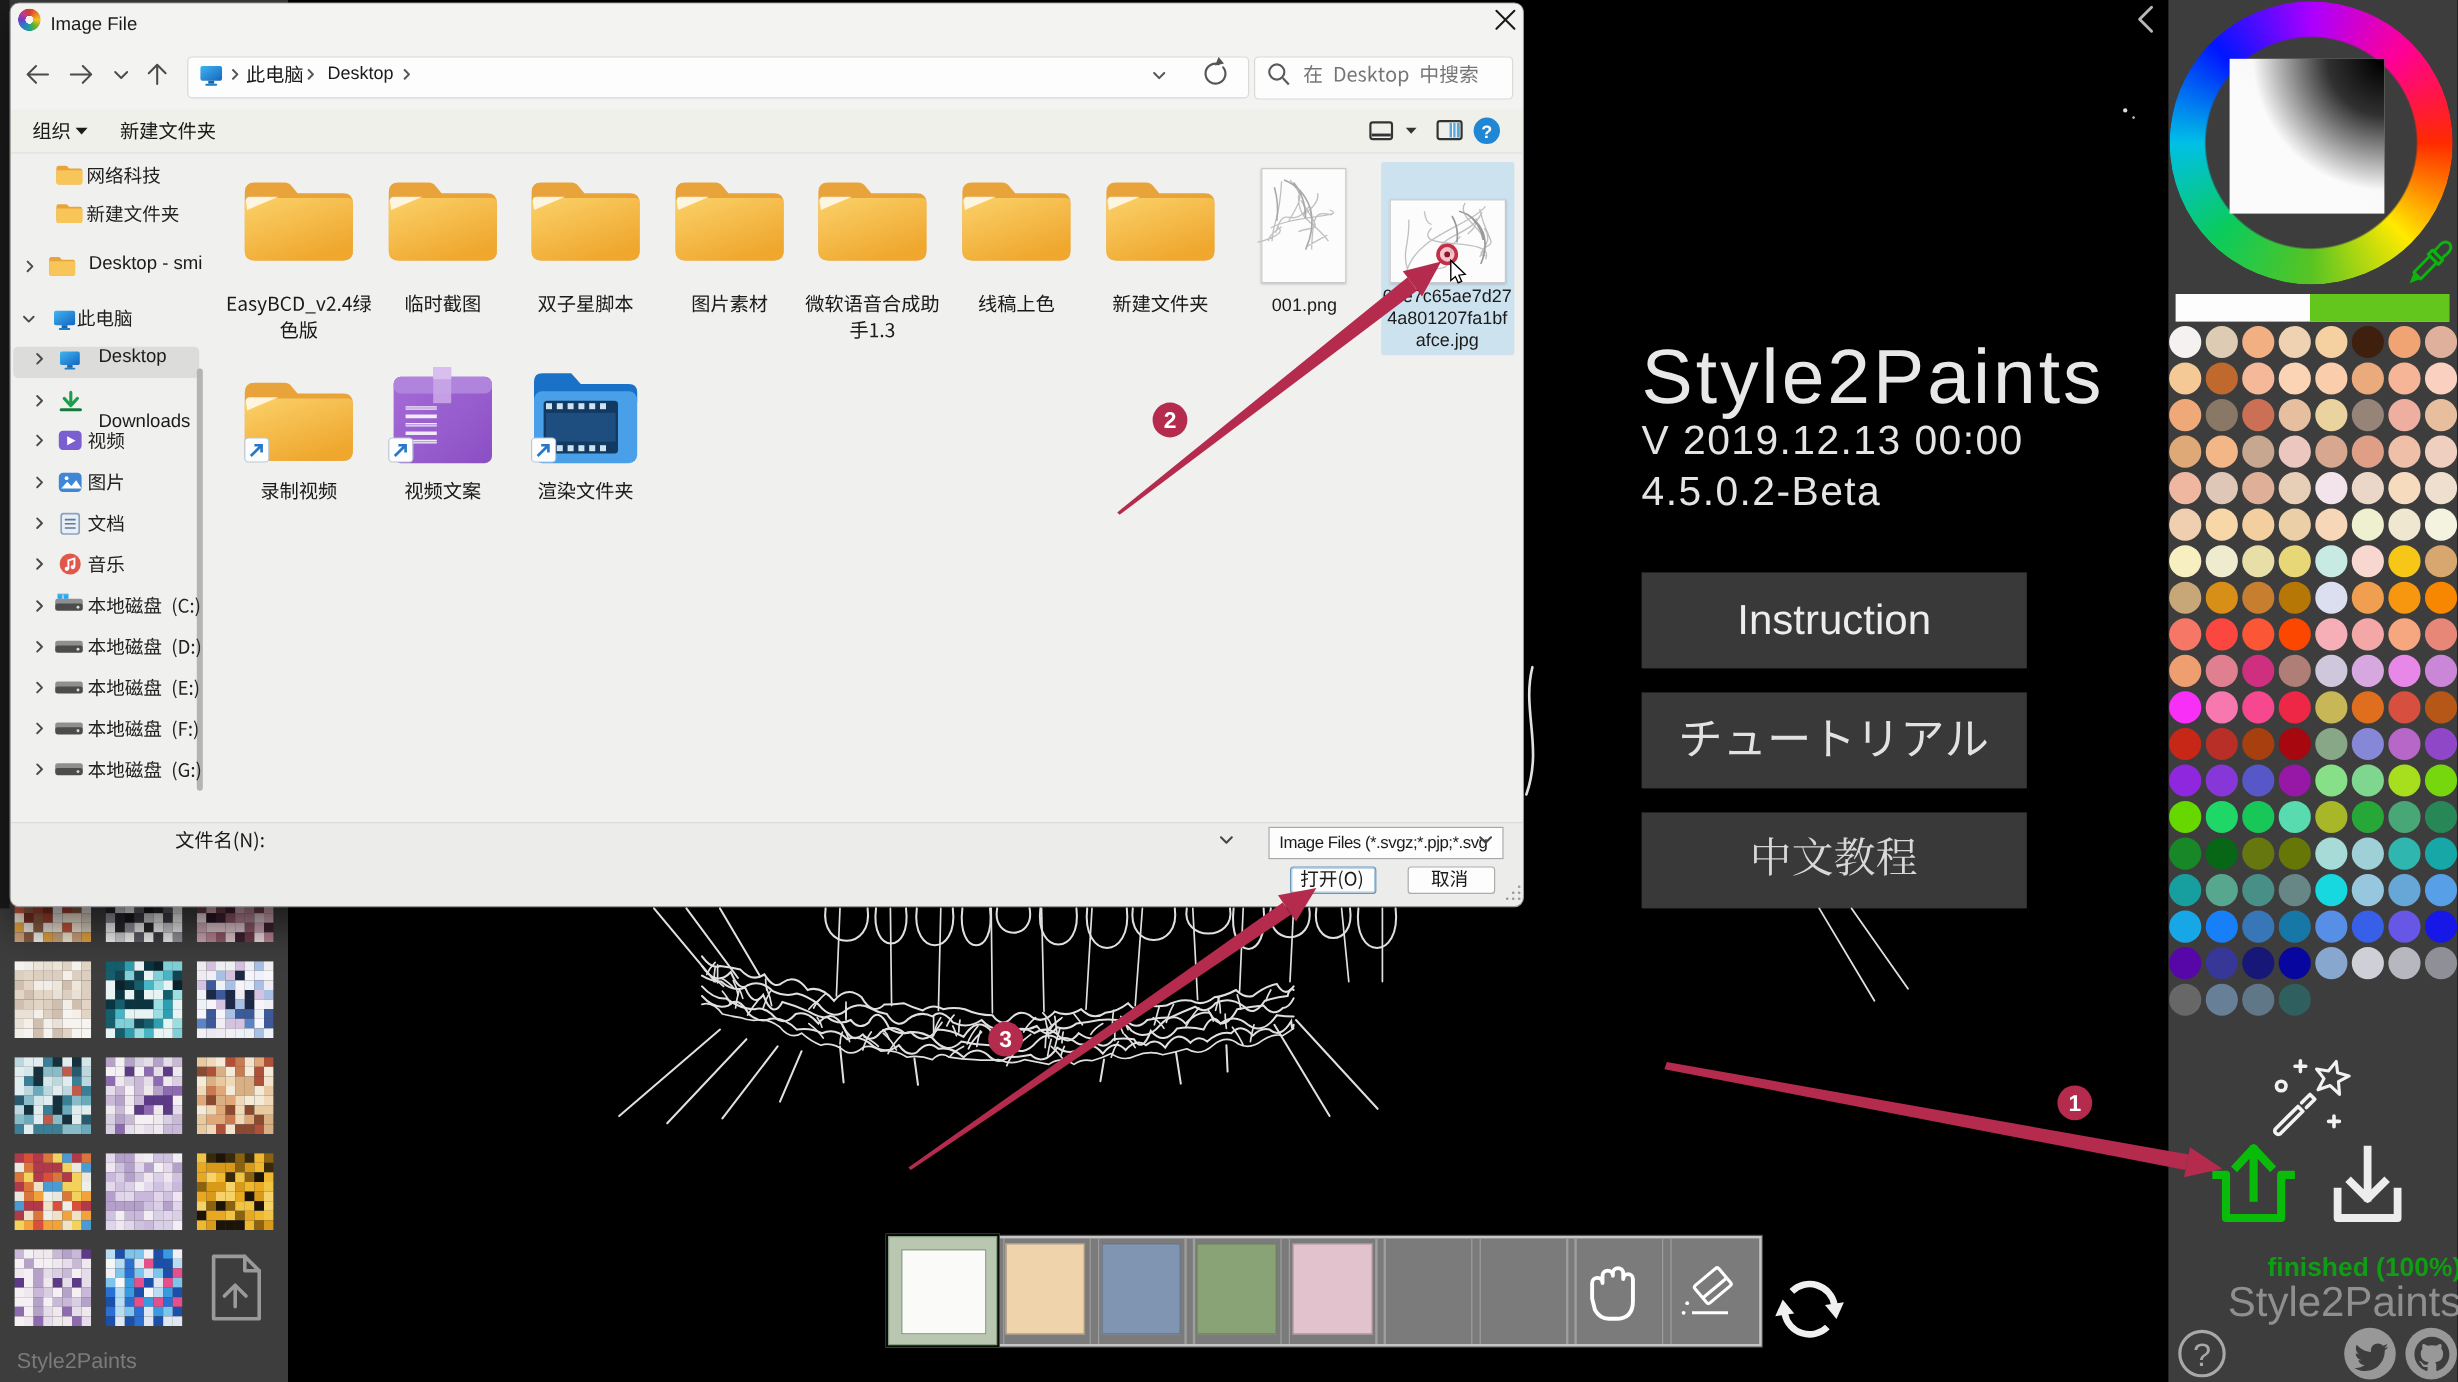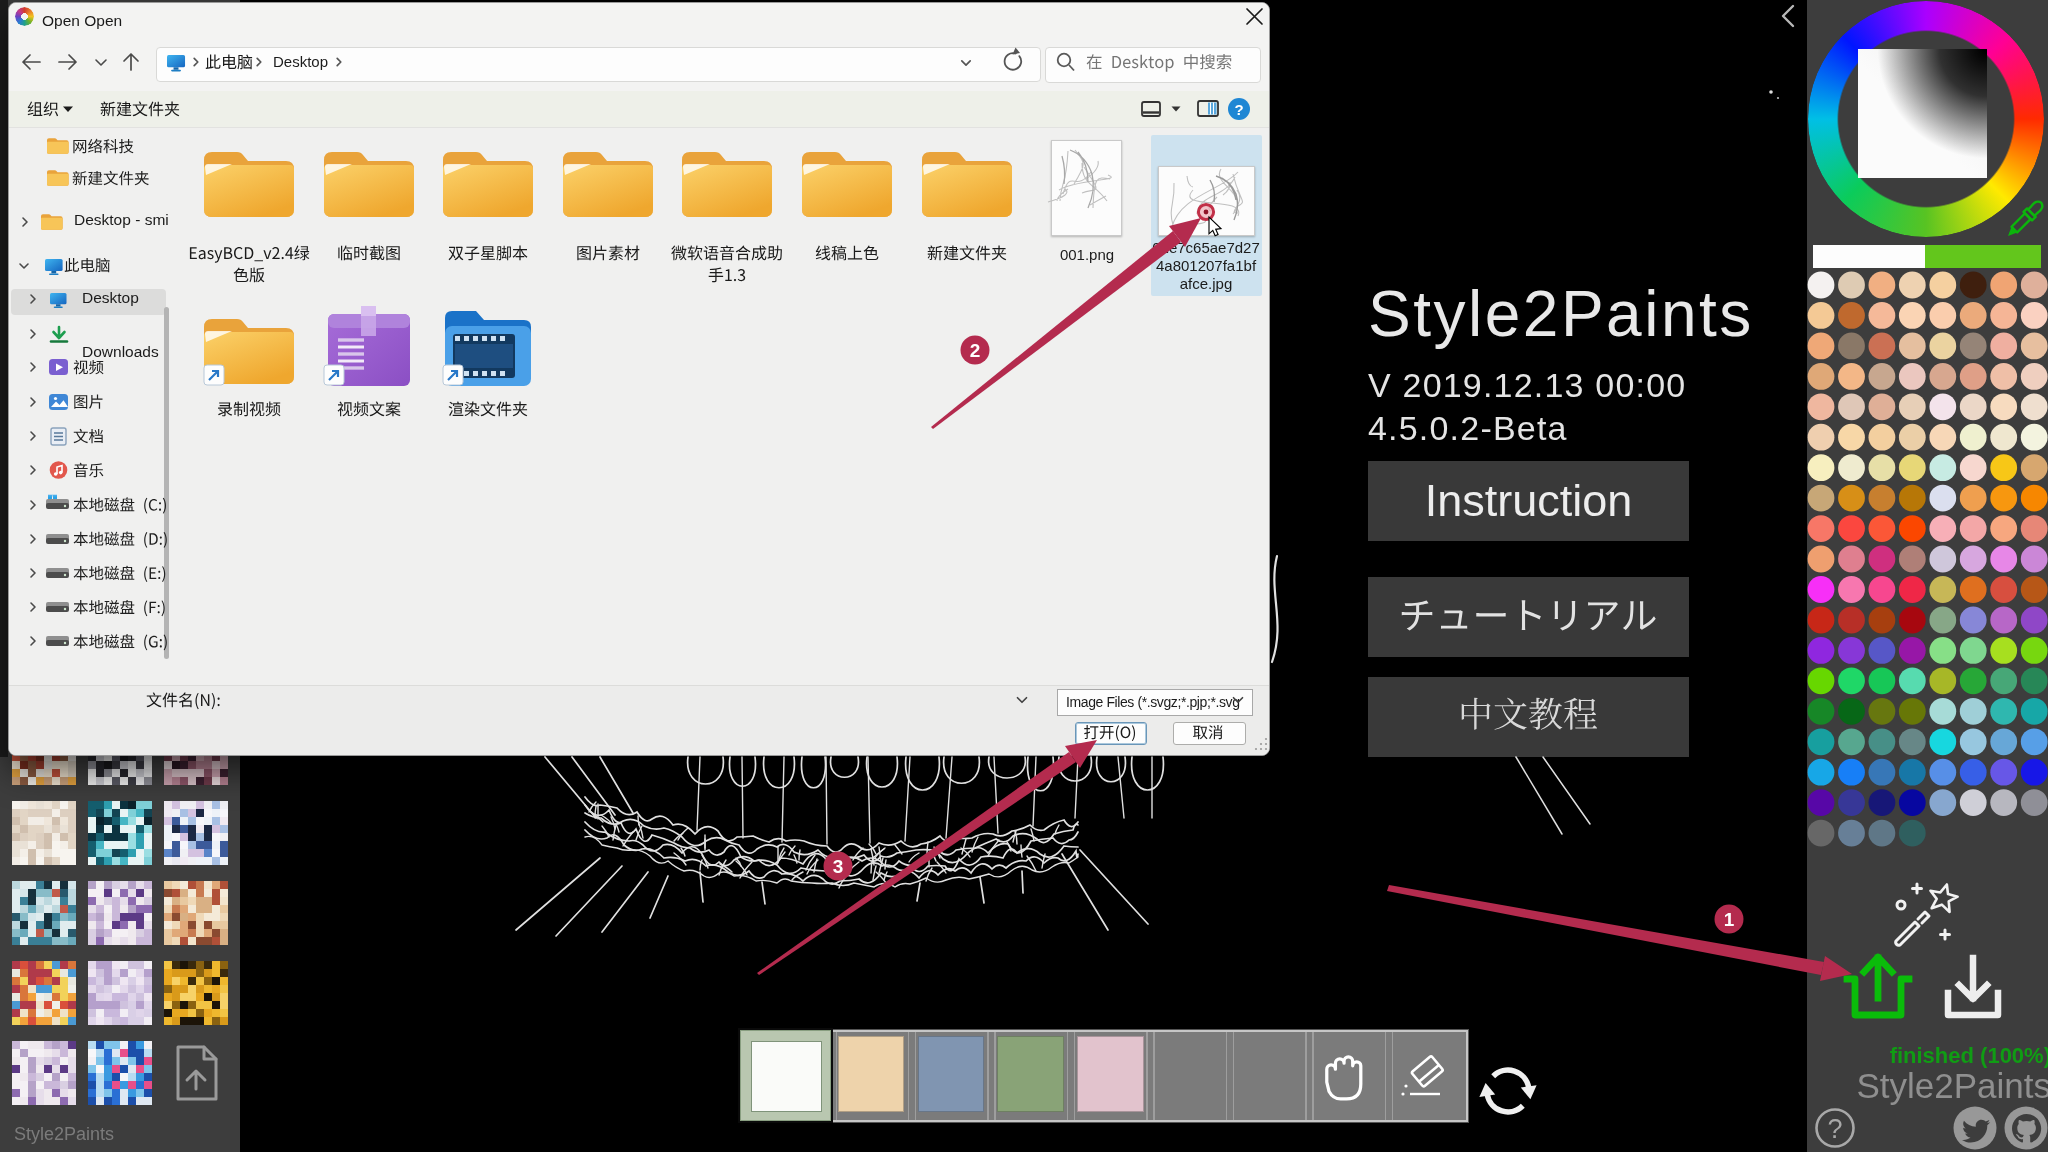--- a/index.html
+++ b/index.html
@@ -10,21 +10,21 @@
 #sqgrad{position:absolute;left:1858px;top:49px;width:129px;height:129px;background:linear-gradient(225deg,#ececec,#fbfbfb 55%);}
 #sqgrad:after{content:"";position:absolute;inset:0;background:radial-gradient(circle at 100% 0%, #000 2%, rgba(0,0,0,.8) 26%, rgba(0,0,0,0) 60%)}
 #huebar{position:absolute;left:1813px;top:245px;width:228px;height:23px;background:#fdfdfd}
 #huebar:after{content:"";position:absolute;left:112px;top:0;width:116px;height:23px;background:#63c61c}
 .rtext{position:absolute;text-align:right;right:3px}
 #fin{top:1043px;color:#109c14;font-size:22px;right:-3px!important;font-weight:bold;width:240px;letter-spacing:0px}
 #s2pr{top:1066px;color:#8f8f8f;font-size:35px;width:245px;right:-3px!important}
 #s2pl{position:absolute;left:14px;top:1124px;color:#7b7b7b;font-size:18px}
 #titleblock{position:absolute;left:1368px;top:282px;color:#e8e8e8}
 #titleblock h1{font-size:64px;font-weight:normal;letter-spacing:2.5px;line-height:64px}
-#titleblock .v{font-size:34px;margin-top:18px;line-height:43px;color:#e4e4e4;letter-spacing:1.2px}
+#titleblock .v{font-size:34px;margin-top:0;line-height:43px;color:#e4e4e4;letter-spacing:1.2px}
 .bigbtn{position:absolute;left:1368px;width:321px;height:80px;background:#393939;color:#ededed;font-size:34px;text-align:center;line-height:80px}
 #dlg{position:absolute;left:8px;top:2px;width:1262px;height:754px;background:#f0f0ef;border:1px solid #9a9a9a;border-radius:8px;box-shadow:0 14px 34px rgba(0,0,0,.6);overflow:hidden}
 #dlgtitle{position:absolute;left:0;top:0;width:100%;height:42px;background:#f3f3f2}
 #dlgnav{position:absolute;left:0;top:42px;width:100%;height:46px;background:#f3f3f2}
 #dlgtools{position:absolute;left:0;top:88px;width:100%;height:37px;background:#eef0e9;border-bottom:1px solid #e2e2e0}
 #dlgbody{position:absolute;left:0;top:125px;width:100%;height:557px;background:#f0f0ef}
 #dlgfoot{position:absolute;left:0;top:682px;width:100%;height:72px;background:#ececeb;border-top:1px solid #dcdcda}
 .crumbbox{position:absolute;left:147px;top:44px;width:885px;height:35px;background:#fdfdfd;border:1px solid #d9d9d7;border-radius:4px}
 .searchbox{position:absolute;left:1036px;top:44px;width:216px;height:36px;background:#fdfdfd;border:1px solid #d9d9d7;border-radius:4px}
 .treesel{position:absolute;left:2px;top:286px;width:155px;height:26px;background:#dcdcdb;border-radius:4px}
@@ -982,21 +982,21 @@
 <div id="rpanel"></div>
 <div id="wheel"></div>
 <div id="sqgrad"></div>
 <div id="huebar"></div>
 <div class="rtext" id="fin">finished (100%)</div>
 <div class="rtext" id="s2pr">Style2Paints</div>
 <div id="titleblock">
  <h1>Style2Paints</h1>
  <div class="v">V 2019.12.13 00:00<br>4.5.0.2-Beta</div>
 </div>
-<div class="bigbtn" style="top:461px;font-size:45px">Instruction</div>
+<div class="bigbtn" style="top:477px;font-size:35px">Instruction</div>
 <div class="bigbtn" style="top:577px"></div>
 <div class="bigbtn" style="top:677px"></div>
 <div id="toolbarc"></div>
 <div class="tdiv" style="left:828.5px"></div>
 <div class="tdiv" style="left:835.5px"></div>
 <div class="tdiv" style="left:907.5px"></div>
 <div class="tdiv" style="left:914.5px"></div>
 <div class="tdiv" style="left:987.0px"></div>
 <div class="tdiv" style="left:994.0px"></div>
 <div class="tdiv" style="left:1066.5px"></div>
@@ -1030,21 +1030,21 @@
  <div class="thumbw" style="left:1149px;top:163px;width:97px;height:70px"></div>
  <div class="flabel" style="left:1078px;top:243px">001.png</div>
  <div class="flabel" style="left:1197px;top:236px;line-height:18px">01e7c65ae7d27<br>4a801207fa1bf<br>afce.jpg</div>
  <div class="ftxt" style="position:absolute;left:264px;top:50px;font-size:15px">Desktop</div>
  <div class="ftxt" style="position:absolute;left:65px;top:208px;font-size:15.5px">Desktop - smi</div>
  <div class="ftxt" style="position:absolute;left:73px;top:286px;font-size:15.5px">Desktop</div>
  <div class="ftxt" style="position:absolute;left:73px;top:340px;font-size:15.5px">Downloads</div>
  <div id="ftype">Image Files (*.svgz;*.pjp;*.svg</div>
  <div class="wbtn" id="btnopen"></div>
  <div class="wbtn" id="btncancel"></div>
- <div style="position:absolute;left:33px;top:9px;font-size:15.5px;color:#1a1a1a">Open Open</div>
+ <div style="position:absolute;left:33px;top:9px;font-size:15.5px;color:#1a1a1a">Image File</div>
 </div>
 <svg id="overlay" style="position:absolute;left:0;top:0" width="2048" height="1152">
 <defs>
       <path id="g0" d="M44 13 58 -67C184 -42 366 -9 536 23L531 98L388 72V459H531V531H388V840H312V58L199 39V637H125V26ZM581 840V90C581 -19 607 -47 699 -47C719 -47 831 -47 852 -47C941 -47 962 9 971 170C949 175 919 189 899 204C894 61 888 25 846 25C822 25 728 25 709 25C666 25 660 35 660 88V399C757 446 860 504 937 561L875 622C823 575 742 520 660 475V840Z"></path>
       <path id="g1" d="M452 408V264H204V408ZM531 408H788V264H531ZM452 478H204V621H452ZM531 478V621H788V478ZM126 695V129H204V191H452V85C452 -32 485 -63 597 -63C622 -63 791 -63 818 -63C925 -63 949 -10 962 142C939 148 907 162 887 176C880 46 870 13 814 13C778 13 632 13 602 13C542 13 531 25 531 83V191H865V695H531V838H452V695Z"></path>
       <path id="g2" d="M732 594C714 524 691 457 663 394C626 446 586 497 548 543L499 507C543 453 590 391 632 329C593 254 546 188 492 137C507 125 532 99 542 87C591 137 634 198 673 268C708 213 738 162 757 121L811 164C788 211 750 271 707 334C742 410 772 493 796 580ZM572 819C596 778 623 726 638 687H382V615H944V687H690L714 696C699 734 666 796 639 840ZM846 541V45H478V537H407V-25H846V-78H916V541ZM284 744V569H155V744ZM89 805V435C89 292 85 95 28 -43C43 -50 73 -71 84 -84C126 15 144 149 151 272H284V9C284 -2 281 -6 270 -6C260 -6 230 -6 196 -5C206 -23 215 -54 217 -72C267 -72 299 -71 321 -59C342 -47 349 -27 349 8V805ZM284 505V337H154L155 435V505Z"></path>
       <path id="g3" d="M391 840C377 789 359 736 338 685H63V613H305C241 485 153 366 38 286C50 269 69 237 77 217C119 247 158 281 193 318V-76H268V407C315 471 356 541 390 613H939V685H421C439 730 455 776 469 821ZM598 561V368H373V298H598V14H333V-56H938V14H673V298H900V368H673V561Z"></path>
       <path id="g4" d="M101 0H288C509 0 629 137 629 369C629 603 509 733 284 733H101ZM193 76V658H276C449 658 534 555 534 369C534 184 449 76 276 76Z"></path>
       <path id="g5" d="M312 -13C385 -13 443 11 490 42L458 103C417 76 375 60 322 60C219 60 148 134 142 250H508C510 264 512 282 512 302C512 457 434 557 295 557C171 557 52 448 52 271C52 92 167 -13 312 -13ZM141 315C152 423 220 484 297 484C382 484 432 425 432 315Z"></path>
       <path id="g6" d="M234 -13C362 -13 431 60 431 148C431 251 345 283 266 313C205 336 149 356 149 407C149 450 181 486 250 486C298 486 336 465 373 438L417 495C376 529 316 557 249 557C130 557 62 489 62 403C62 310 144 274 220 246C280 224 344 198 344 143C344 96 309 58 237 58C172 58 124 84 76 123L32 62C83 19 157 -13 234 -13Z"></path>

